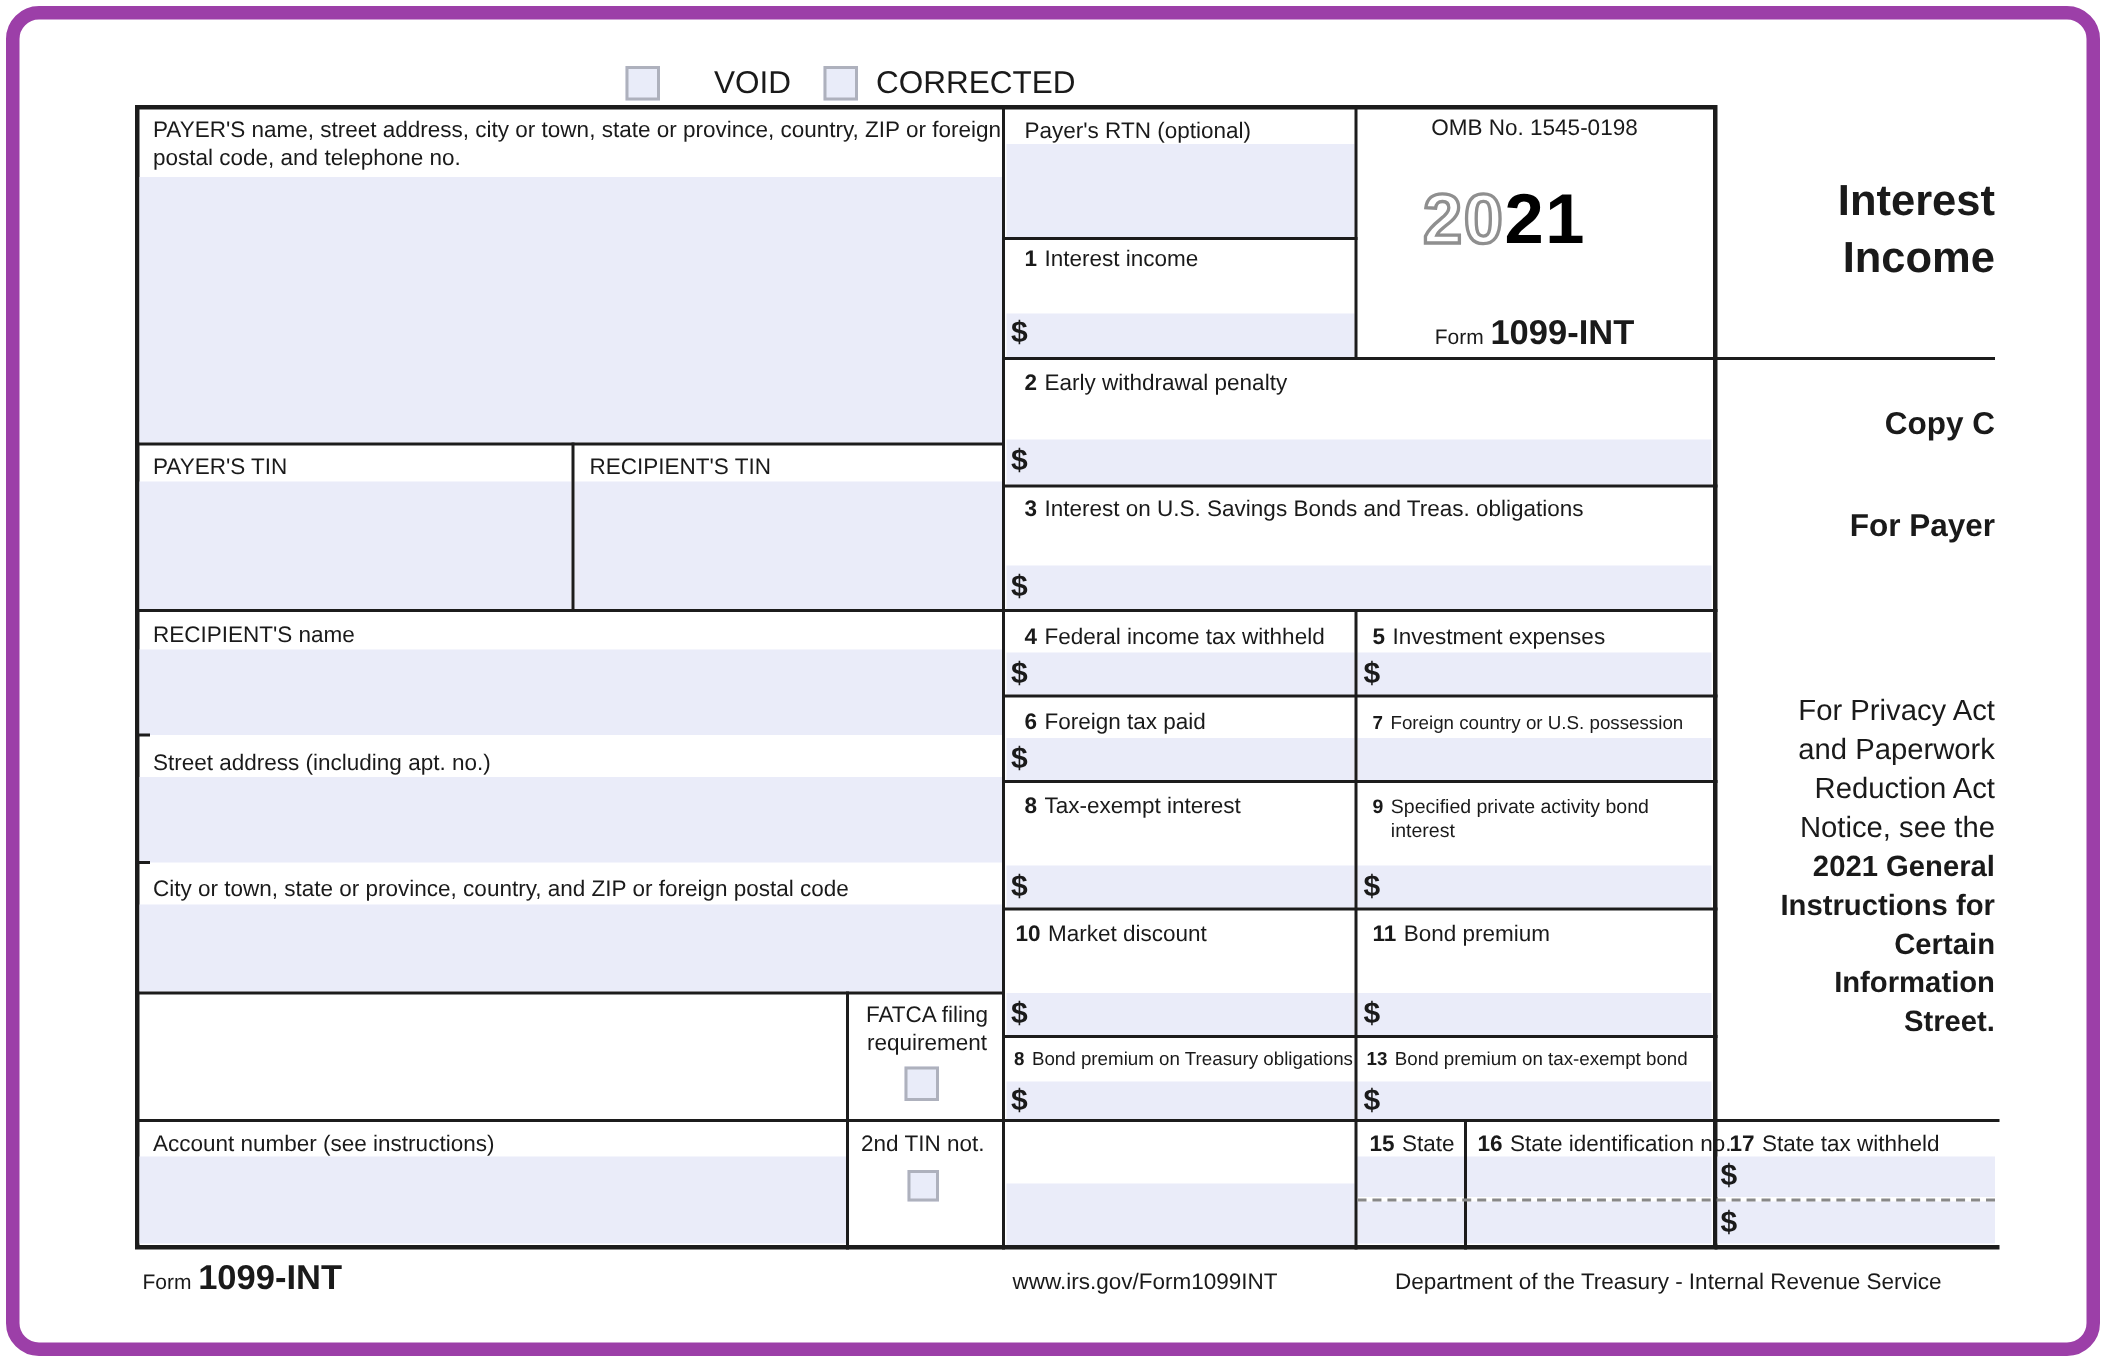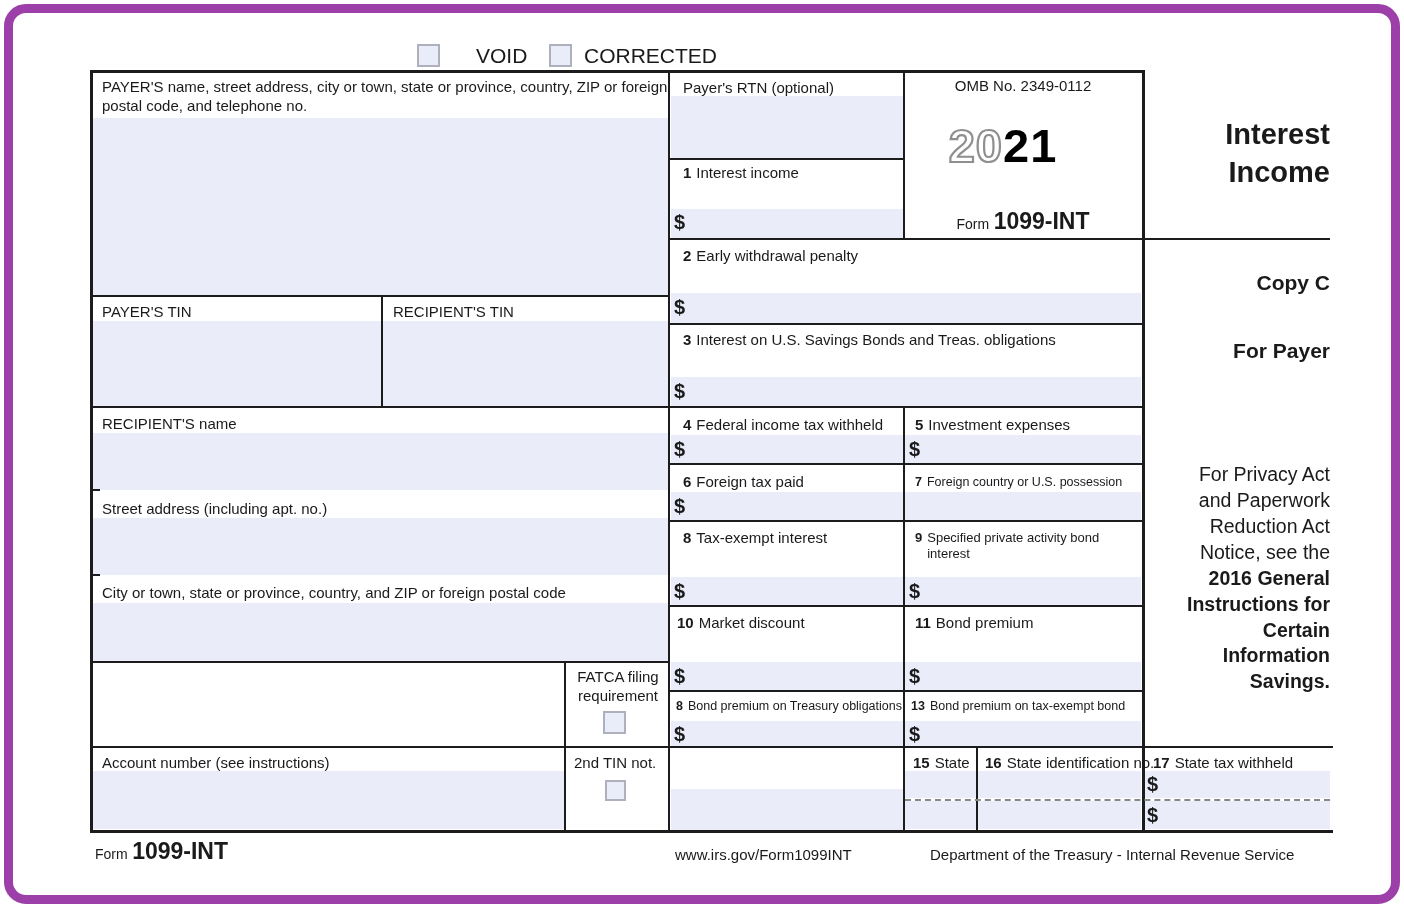--- a/index.html
+++ b/index.html
@@ -190,36 +190,36 @@
   <div class="abs dollar" style="left:674px;top:496px">$</div>
   <div class="abs dollar" style="left:674px;top:581px">$</div>
   <div class="abs dollar" style="left:909px;top:581px">$</div>
   <div class="abs dollar" style="left:674px;top:666px">$</div>
   <div class="abs dollar" style="left:909px;top:666px">$</div>
   <div class="abs dollar" style="left:674px;top:724px">$</div>
   <div class="abs dollar" style="left:909px;top:724px">$</div>
   <div class="abs dollar" style="left:1147px;top:774px">$</div>
   <div class="abs dollar" style="left:1147px;top:805px">$</div>
 
-  <div class="abs omb" style="left:905px;top:77px;width:236px">OMB No. 2349-0112</div>
+  <div class="abs omb" style="left:905px;top:77px;width:236px">OMB No. 1545-0198</div>
   <div class="abs year" style="left:905px;top:122px;width:196px"><span class="year-outline">20</span><span class="year-bold">21</span></div>
   <div class="abs" style="left:905px;top:208px;width:236px;text-align:center"><span class="formword">Form</span> <span class="formnum">1099-INT</span></div>
 
   <div class="abs title" style="left:1146px;top:116px;width:184px">Interest Income</div>
   <div class="abs copy" style="left:1146px;top:271px;width:184px">Copy C</div>
   <div class="abs copy" style="left:1146px;top:339px;width:184px">For Payer</div>
   <div class="abs privacy" style="left:1146px;top:462px;width:184px">
     <div>For Privacy Act</div>
     <div>and Paperwork</div>
     <div>Reduction Act</div>
     <div>Notice, see the</div>
-    <div class="b">2016 General</div>
+    <div class="b">2021 General</div>
     <div class="b">Instructions for</div>
     <div class="b">Certain</div>
     <div class="b">Information</div>
-    <div class="b">Savings.</div>
+    <div class="b">Street.</div>
   </div>
 
   <div class="abs" style="left:95px;top:838px"><span class="formword">Form</span> <span class="formnum">1099-INT</span></div>
   <div class="abs foot" style="left:675px;top:846px">www.irs.gov/Form1099INT</div>
   <div class="abs foot" style="left:930px;top:846px;width:400px;text-align:left">Department of the Treasury - Internal Revenue Service</div>
 
 </div>
 
 </body></html>

